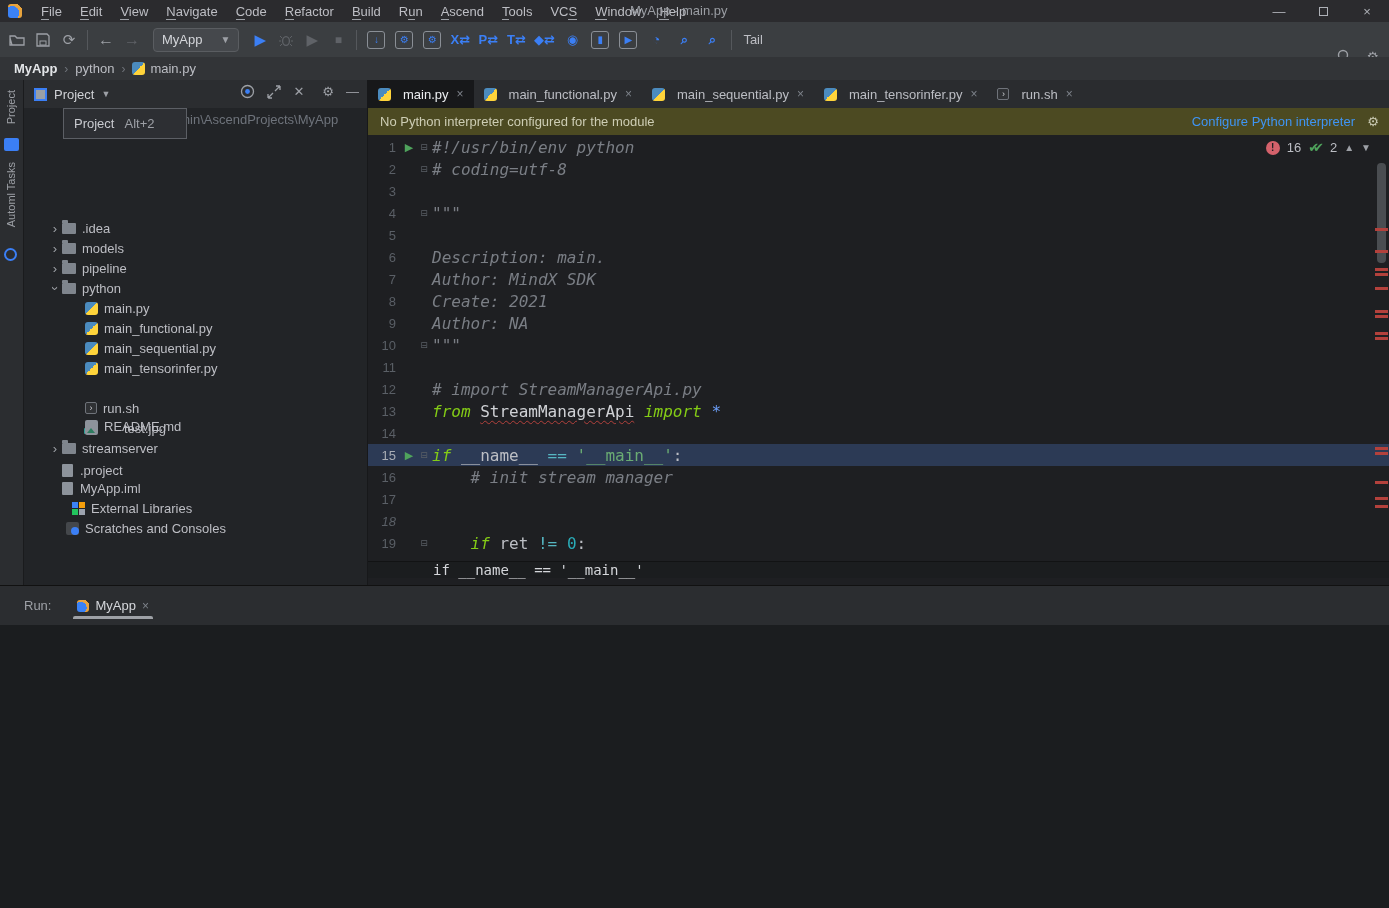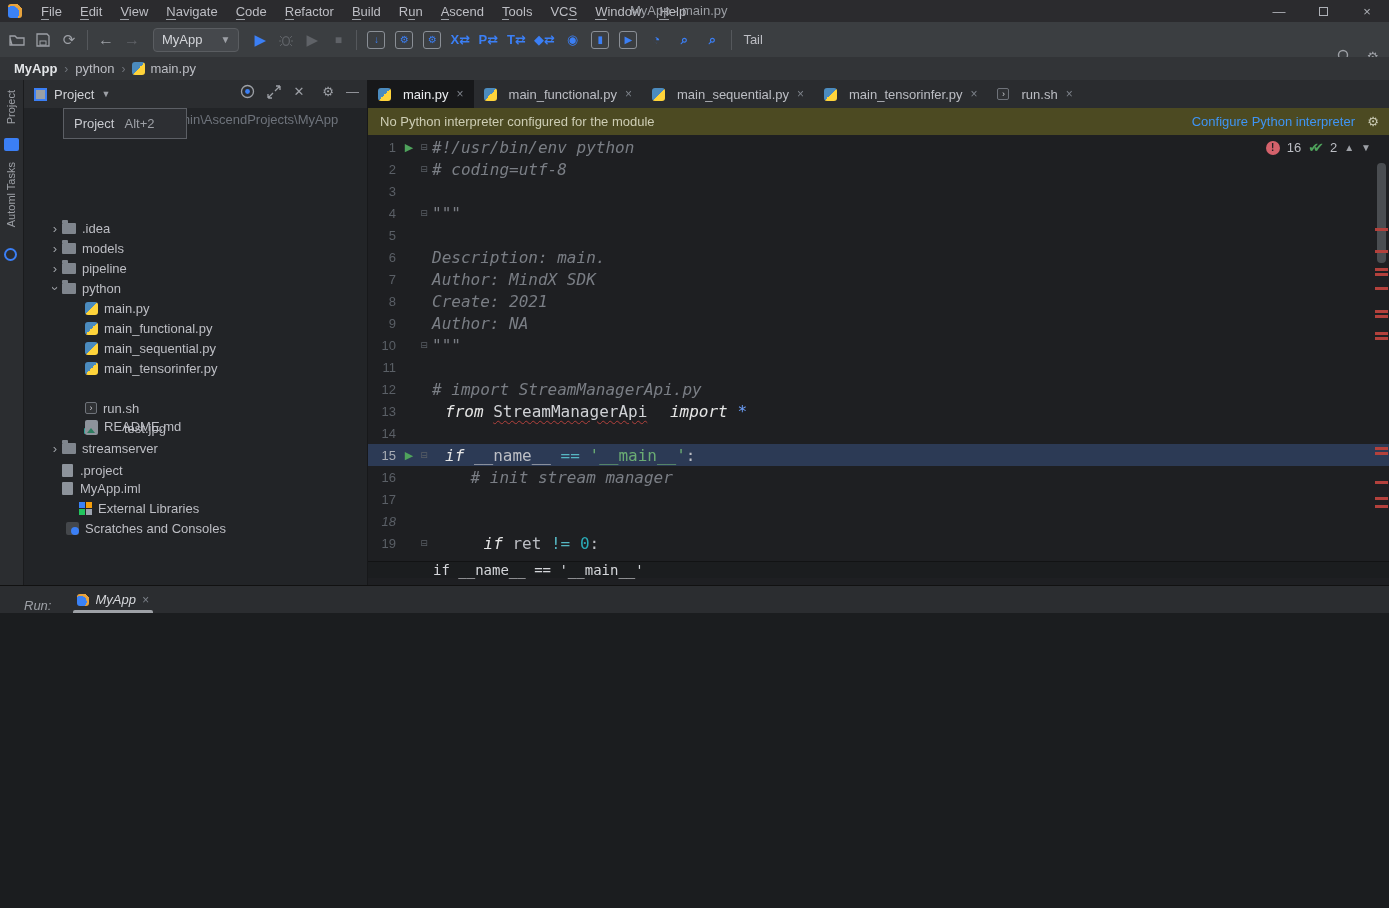--- a/index.html
+++ b/index.html
@@ -89,42 +89,42 @@
   
   #editor { position:absolute; left:368px; top:135px; width:1021px; height:426px; background:#1e1f22; overflow:hidden; }
   .cline { position:absolute; left:0; height:22px; width:1021px; display:flex; align-items:center; }
   .cline.hl { background:#2c3a55; }
   .lnum { width:28px; text-align:right; color:#5a5f66; font-size:13px; flex:none; }
   .cline.hl .lnum { color:#a9adb5; }
   .runarrow { width:14px; margin-left:6px; color:#4fa35c; font-size:11px; flex:none; text-align:center; }
   .foldcol { width:16px; flex:none; text-align:center; color:#5a5f66; font-size:9px; }
   .codetext { font-family:"DejaVu Sans Mono","Liberation Mono",monospace; font-size:16px; color:#bcbec4; white-space:pre; }
   .tk-cmt { color:#7a7e85; font-style:italic; }
-  .tk-kw { color:#e5e5e5; font-style:italic;margin-left:13px; }
+  .tk-kw { color:#84cc16; font-style:italic; }
   .tk-str { color:#6aab73; }
   .tk-num { color:#2aacb8; }
   .tk-call { color:#57a8f0; }
   .tk-op { color:#56b6c2; }
   .tk-star { color:#6c9ef8; }
   .tk-err { color:#cfd1d5; text-decoration:underline wavy #b3413c 1px; text-underline-offset:3px; }
   #inspections { position:absolute; right:18px; top:5px; display:flex; align-items:center; gap:7px;
                  color:#bcbec4; font-size:13px; z-index:4; }
   #insp-err-ico { width:14px; height:14px; border-radius:50%; background:#d4616b; color:#1e1f22; font-size:10px; font-weight:bold;
                   display:flex; align-items:center; justify-content:center; }
   #insp-warn-ico { color:#4fa35c; font-weight:bold; font-size:13px; letter-spacing:-6px; margin-right:5px;}
   .insp-chev { color:#9da0a6; font-size:10px; }
   #scroll-thumb { position:absolute; right:3px; top:28px; width:9px; height:100px; background:#4a4d51; border-radius:4px; }
   .stripe { position:absolute; right:1px; width:13px; height:3px; background:#b3413c; }
   #sticky { position:absolute; left:368px; top:561px; width:1021px; height:17px; background:#1b1d1f; border-top:1px solid #121314;
             display:flex; align-items:flex-start; }
   #sticky .codetext { margin-left:65px; font-size:14px; color:#d5d7db; }
 
   
   #run-panel { position:absolute; left:0; top:585px; width:1389px; height:323px; background:#1b1d1f; border-top:1px solid #111; }
-  #run-header { height:27px; background:#2b2d30; display:flex; align-items:flex-end;font-style:italic; }
+  #run-header { height:39px; background:#2b2d30; display:flex; align-items:center; }
   #run-label { color:#9da0a6; font-size:13px; margin-left:24px; }
   #run-tab { display:flex; align-items:center; gap:6px; margin-left:22px; height:27px; position:relative;
              color:#d5d7db; font-size:13px; padding:0 4px; }
   #run-tab .underline { position:absolute; left:0; bottom:0; width:100%; height:3px; background:#9ea1a6; border-radius:2px 2px 0 0; }
   #run-tab .close { color:#7d828a; font-size:12px; }
 
   svg { display:block; }
 </style>
 </head>
 <body>
@@ -315,21 +315,21 @@
       <div class="trow" style="top: 328px; left: 24px;">
         <span style="width: 14px; display: inline-block;"></span>
         <span class="fico"></span>
         <span>.project</span>
       </div>
       <div class="trow" style="top: 346px; left: 24px;">
         <span style="width: 14px; display: inline-block;"></span>
         <span class="fico"></span>
         <span>MyApp.iml</span>
       </div>
-      <div class="trow" style="top: 366px; left: 55px;">
+      <div class="trow" style="top: 366px; left: 48px;">
         <span class="libico">
           <i style="background:#3b82f6"></i>
           <i style="background:#f59e0b"></i>
           <i style="background:#22c55e"></i>
           <i style="background:#9ca3af"></i>
         </span>
         <span>External Libraries</span>
       </div>
       <div class="trow" style="top: 386px; left: 42px;">
         <span class="scrico"></span>

